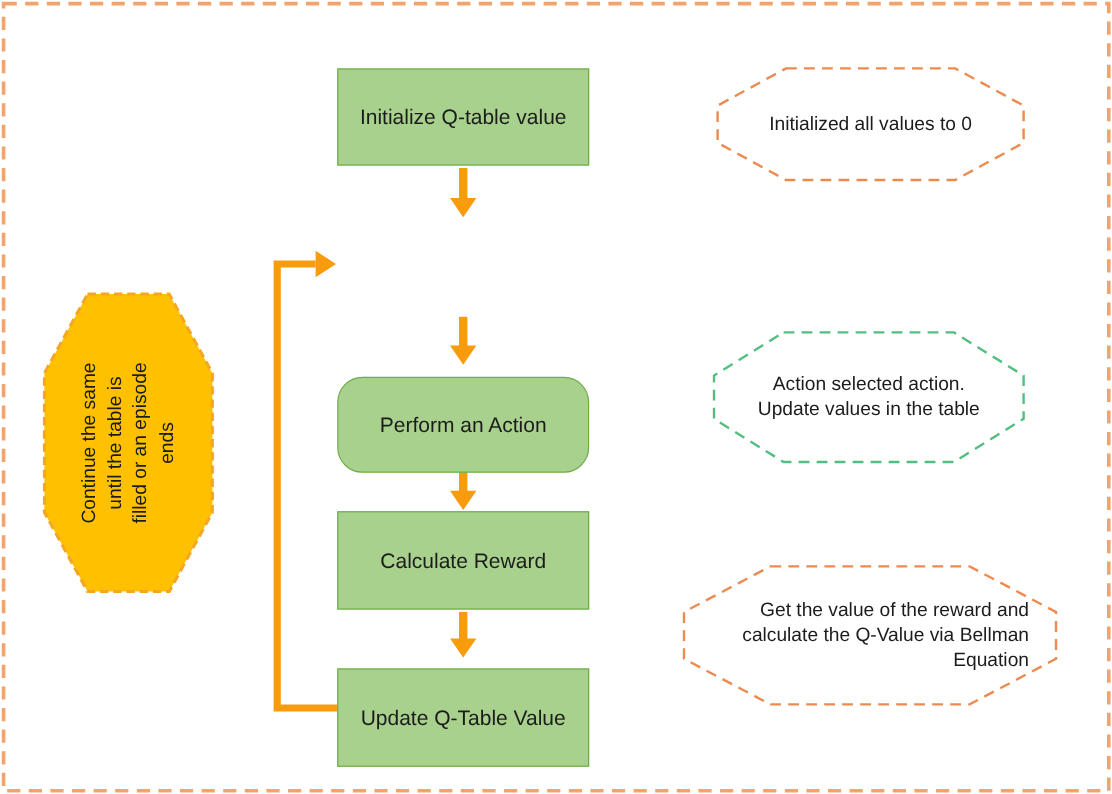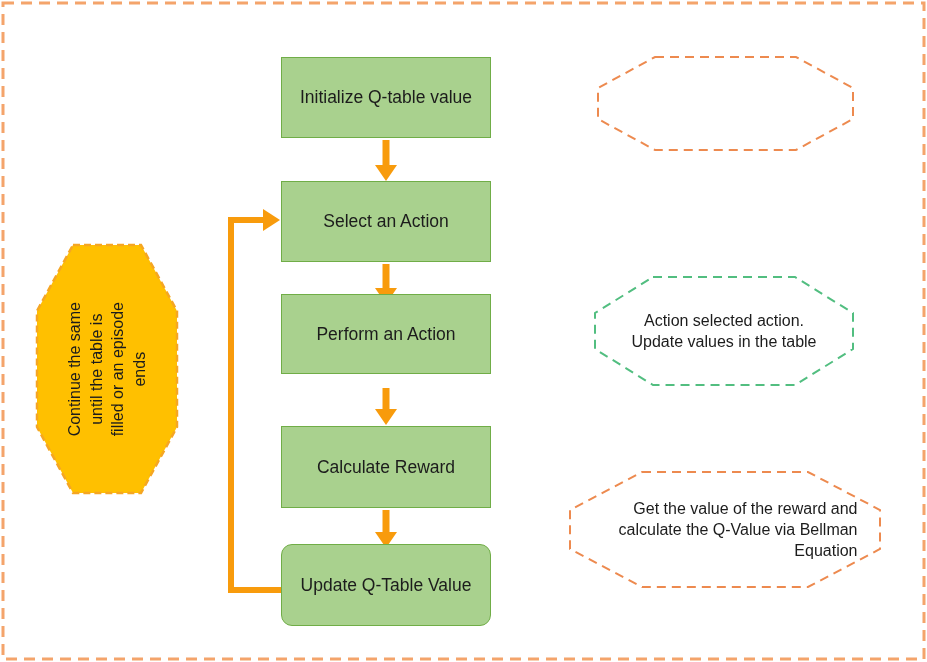--- a/index.html
+++ b/index.html
@@ -27,23 +27,23 @@
     display: flex;
     align-items: center;
     justify-content: center;
     z-index: 1;
     font-size: 17.5px;
     color: #1c1c1c;
     text-align: center;
   }
   .step-1 { top: 57px;  height: 81px; }
   .step-2 { top: 181px; height: 81px; }
-  .step-3 { top: 294px; height: 80px; }
+  .step-3 { top: 314px; height: 80px; border-radius: 21px; }
   .step-4 { top: 426px; height: 82px; }
-  .step-5 { top: 544px; height: 82px; border-radius: 11px; }
+  .step-5 { top: 557px; height: 82px; }
 
   .callout-text {
     position: absolute;
     display: flex;
     align-items: center;
     justify-content: center;
     z-index: 1;
     font-size: 16px;
     line-height: 1.32;
     text-align: center;
@@ -105,37 +105,37 @@
     <polygon points="73,245 141,245 177,311 177,427 141,493 73,493 37,427 37,311" fill="#FFC000" stroke="#F5A623" stroke-width="2.5" stroke-dasharray="7 4"></polygon>
 
     <polygon points="655,57 796,57 853,88 853,119 796,150 655,150 598,119 598,88" fill="#ffffff" stroke="#ED8A4F" stroke-width="2" stroke-dasharray="9 6"></polygon>
     <polygon points="653,277 795,277 853,313 853,349 795,385 653,385 595,349 595,313" fill="#ffffff" stroke="#52BE80" stroke-width="2" stroke-dasharray="9 6"></polygon>
     <polygon points="642,472 808,472 880,510 880,549 808,587 642,587 570,549 570,510" fill="#ffffff" stroke="#ED8A4F" stroke-width="2" stroke-dasharray="9 6"></polygon>
   </svg>
 
   <div class="step step-1">
     <span>Initialize Q-table value</span>
   </div>
-  <div class="step step-2">
-    <span>Select an Action</span>
-  </div>
   <div class="step step-3">
     <span>Perform an Action</span>
   </div>
   <div class="step step-4">
     <span>Calculate Reward</span>
   </div>
   <div class="step step-5">
     <span>Update Q-Table Value</span>
   </div>
 
   <div class="loop-note">
     <div class="inner">Continue the same until the table is filled or an episode ends</div>
   </div>
 
+  <div class="callout-text callout-1">
+    <div class="inner">Initialized all values to 0</div>
+  </div>
   <div class="callout-text callout-2">
     <div class="inner">Action selected action. Update values in the table</div>
   </div>
   <div class="callout-text callout-3">
     <div class="inner">Get the value of the reward and calculate the Q-Value via Bellman Equation</div>
   </div>
 
 </div>
 
 </body></html>

